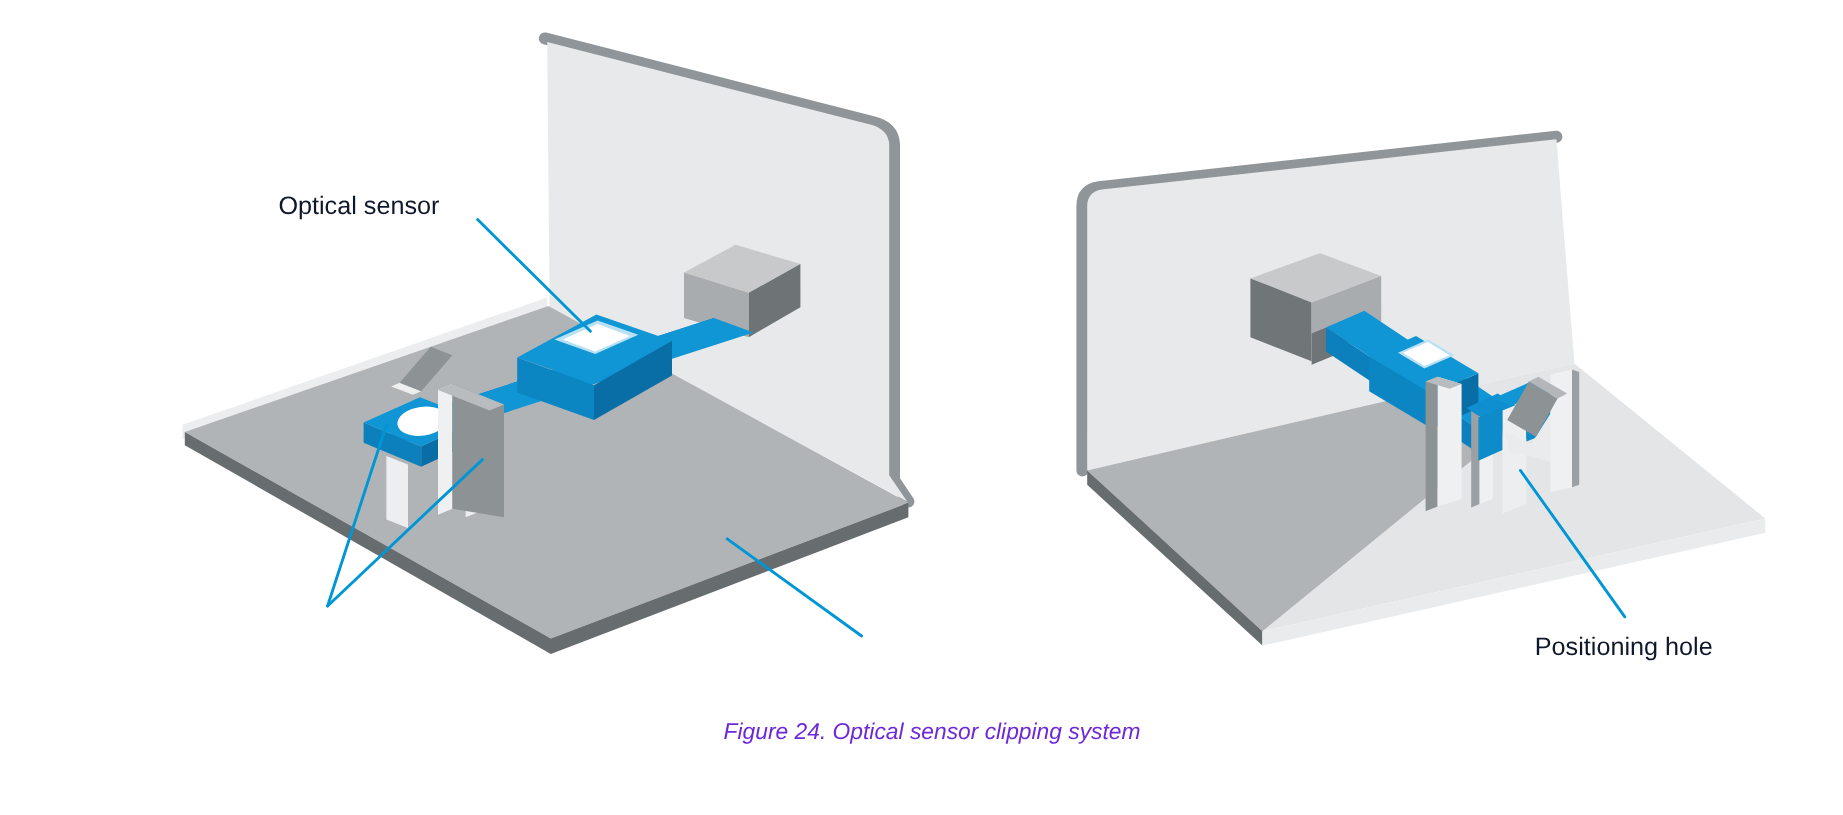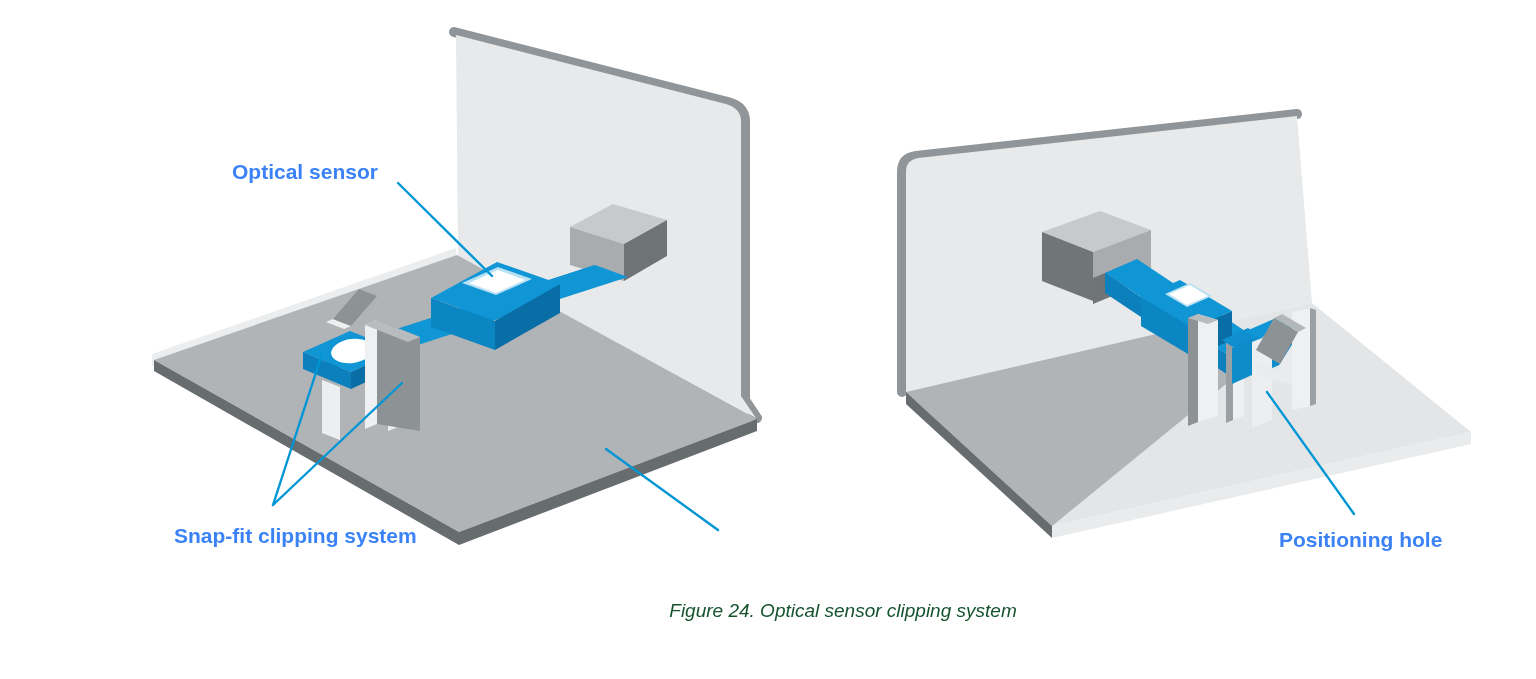--- a/index.html
+++ b/index.html
@@ -1,20 +1,20 @@
 <!DOCTYPE html>
 <html><head>
 <meta charset="utf-8">
 <style>
   html,body{margin:0;padding:0;background:#ffffff;}
   body{font-family:"Liberation Sans","DejaVu Sans",sans-serif;}
   #canvas{position:relative;width:1536px;height:679px;background:#ffffff;overflow:hidden;}
   .illu{position:absolute;}
-  .callout{position:absolute;color:#3b82f6;font-size:21px;line-height:26px;white-space:nowrap;font-weight:bold;}
-  .caption{position:absolute;color:#14532d;font-size:19px;font-style:italic;text-align:center;white-space:nowrap;}
+  .callout{position:absolute;color:#0f172a;font-size:21px;line-height:26px;white-space:nowrap;}
+  .caption{position:absolute;color:#6d28d9;font-size:19px;font-style:italic;text-align:left;white-space:nowrap;}
 </style>
 </head>
 <body>
 
 <div id="canvas">
 
   <svg class="illu" style="left:140px;top:20px" width="650" height="545" viewBox="0 0 650 545">
 
     <g>
       <path d="M314,12 L588,82 Q604,86 605,100 L605,380 L617,398" fill="none" stroke="#8f9598" stroke-width="10" stroke-linejoin="round" stroke-linecap="round"></path>
@@ -121,20 +121,19 @@
       <polygon points="414,258 422,254 446,268 438,272" fill="#b4b7ba"></polygon>
     </g>
 
     <g stroke="#0096d6" stroke-width="2.4" stroke-linecap="round">
       <line x1="407" y1="332" x2="494" y2="454"></line>
     </g>
   </svg>
 
   <div class="callout" style="left:232px;top:159px">Optical sensor</div>
 
-  <div class="callout" style="left:174px;top:523px">Snap-fit clipping system</div>
 
 
   <div class="callout" style="left:1279px;top:527px">Positioning hole</div>
 
   <div class="caption" style="left:603px;top:600px;width:480px">Figure 24. Optical sensor clipping system</div>
 
 </div>
 
 </body></html>

